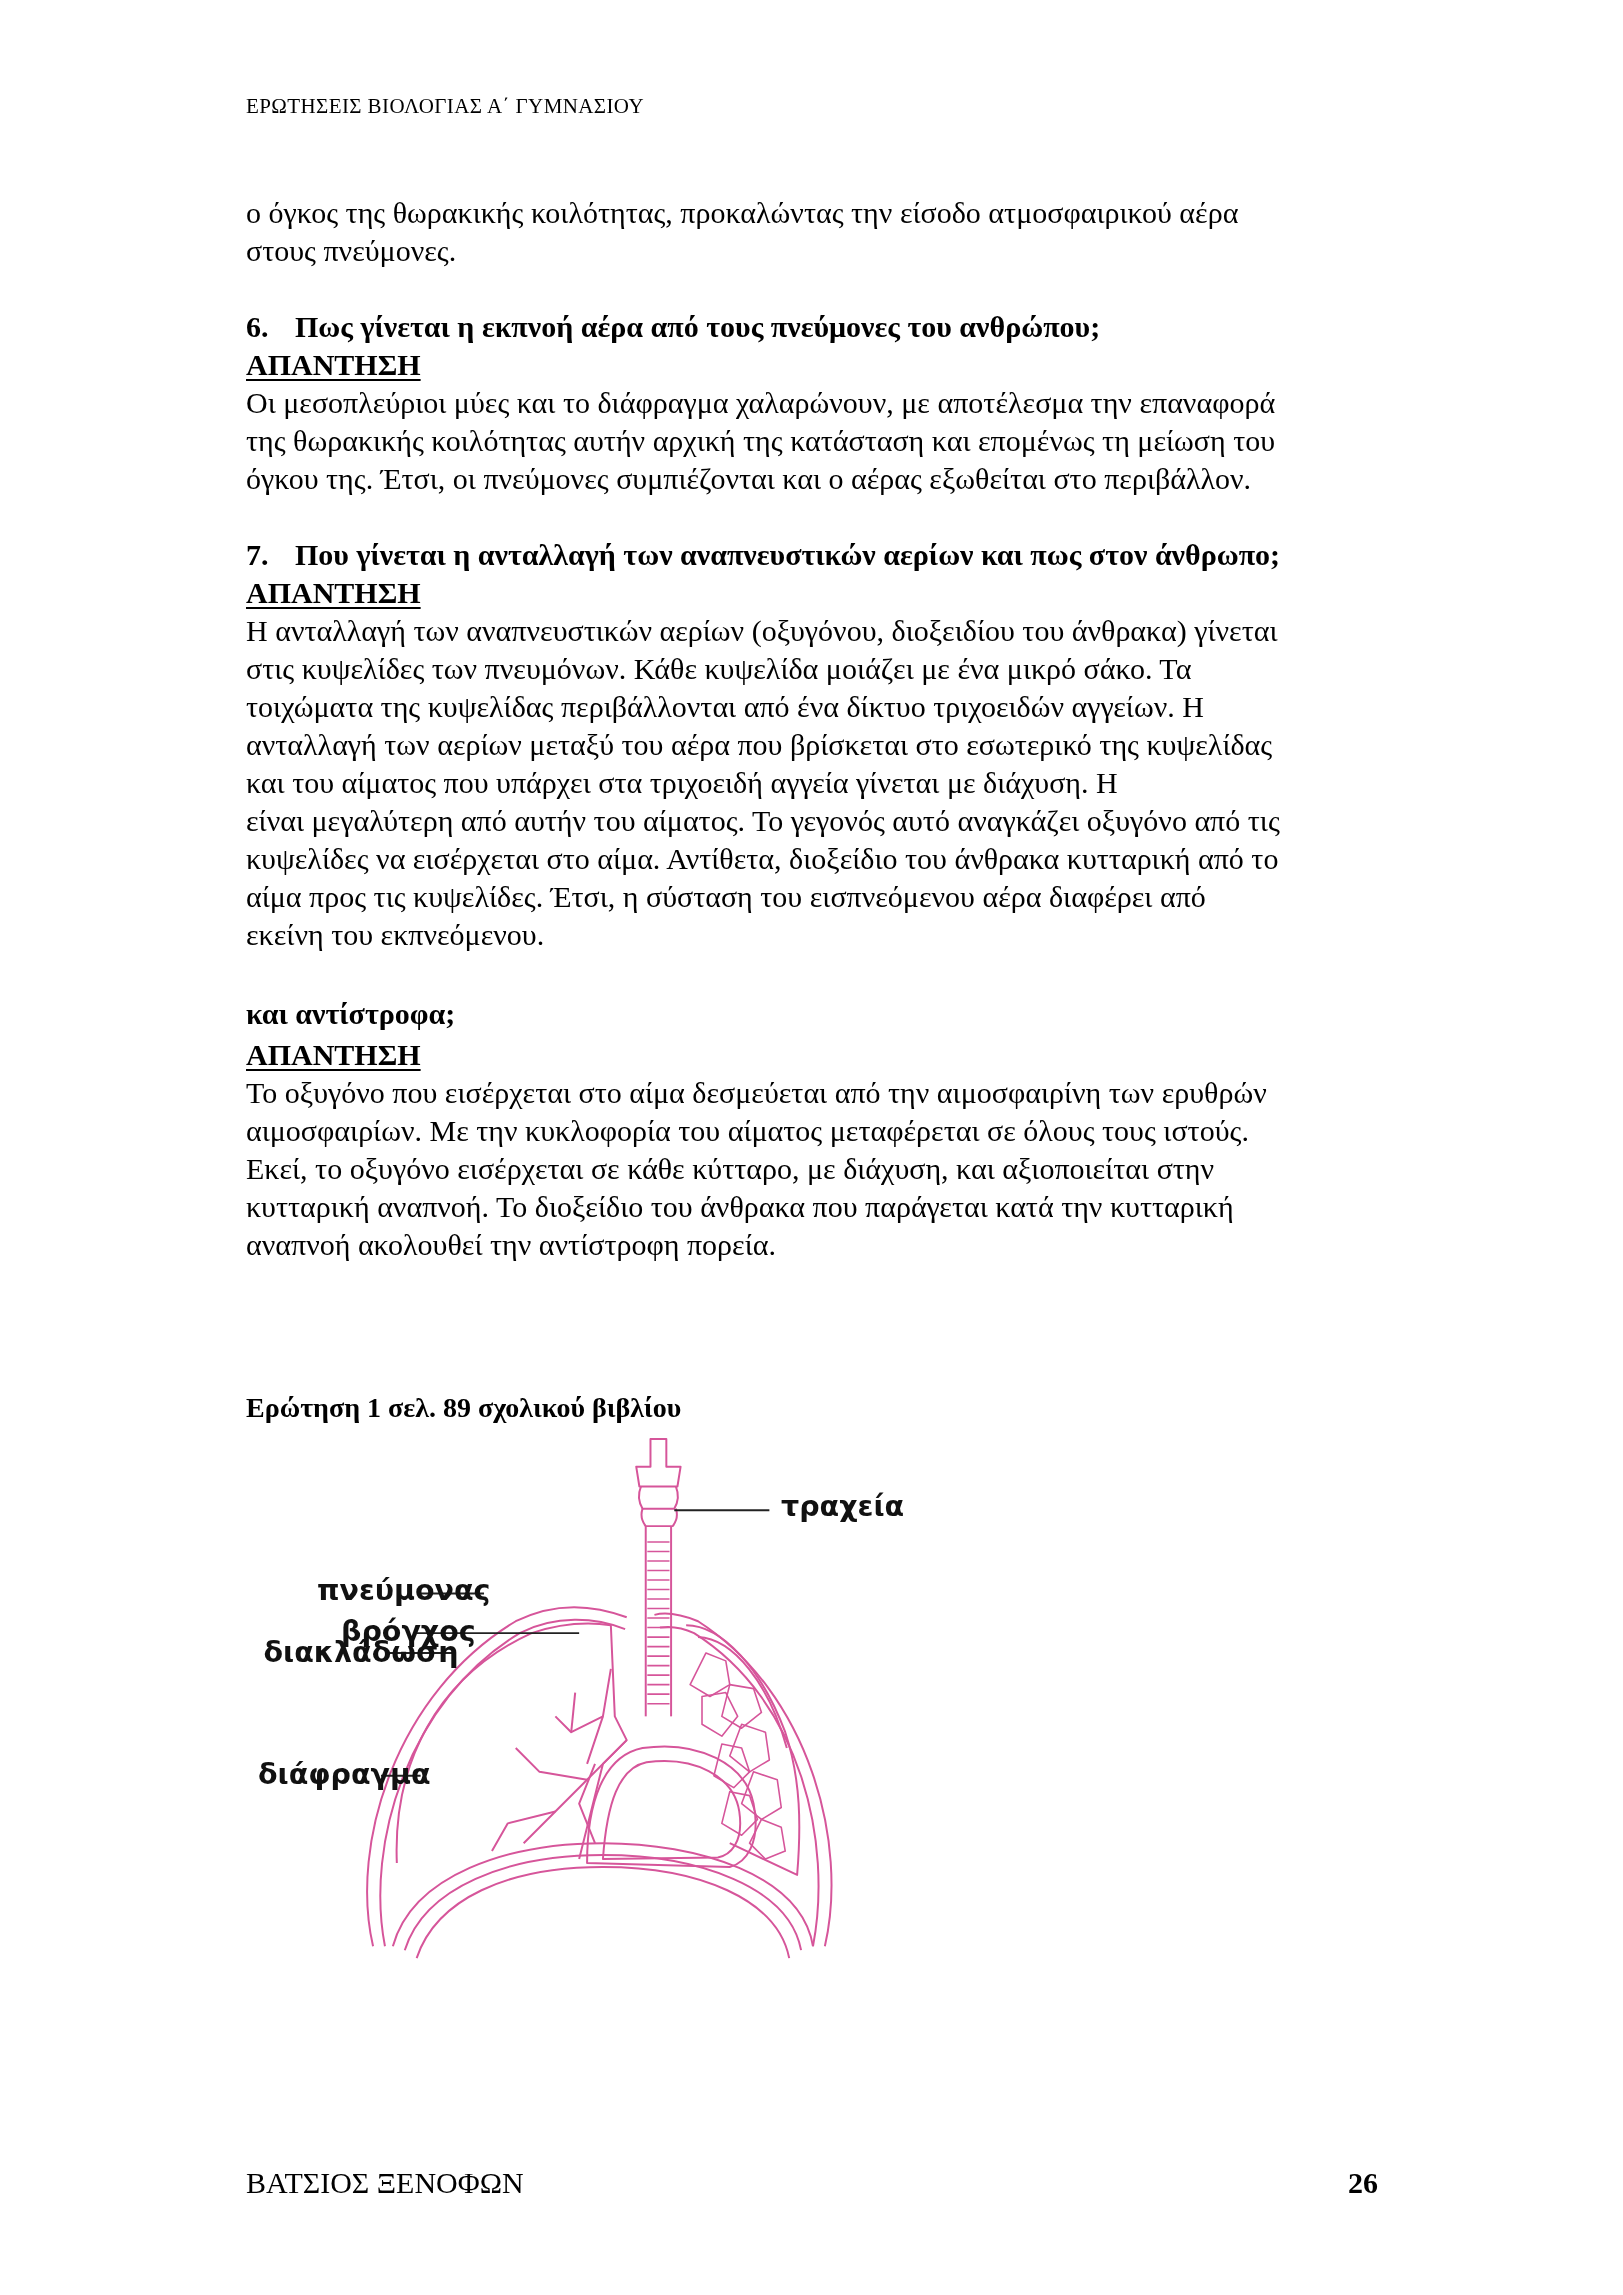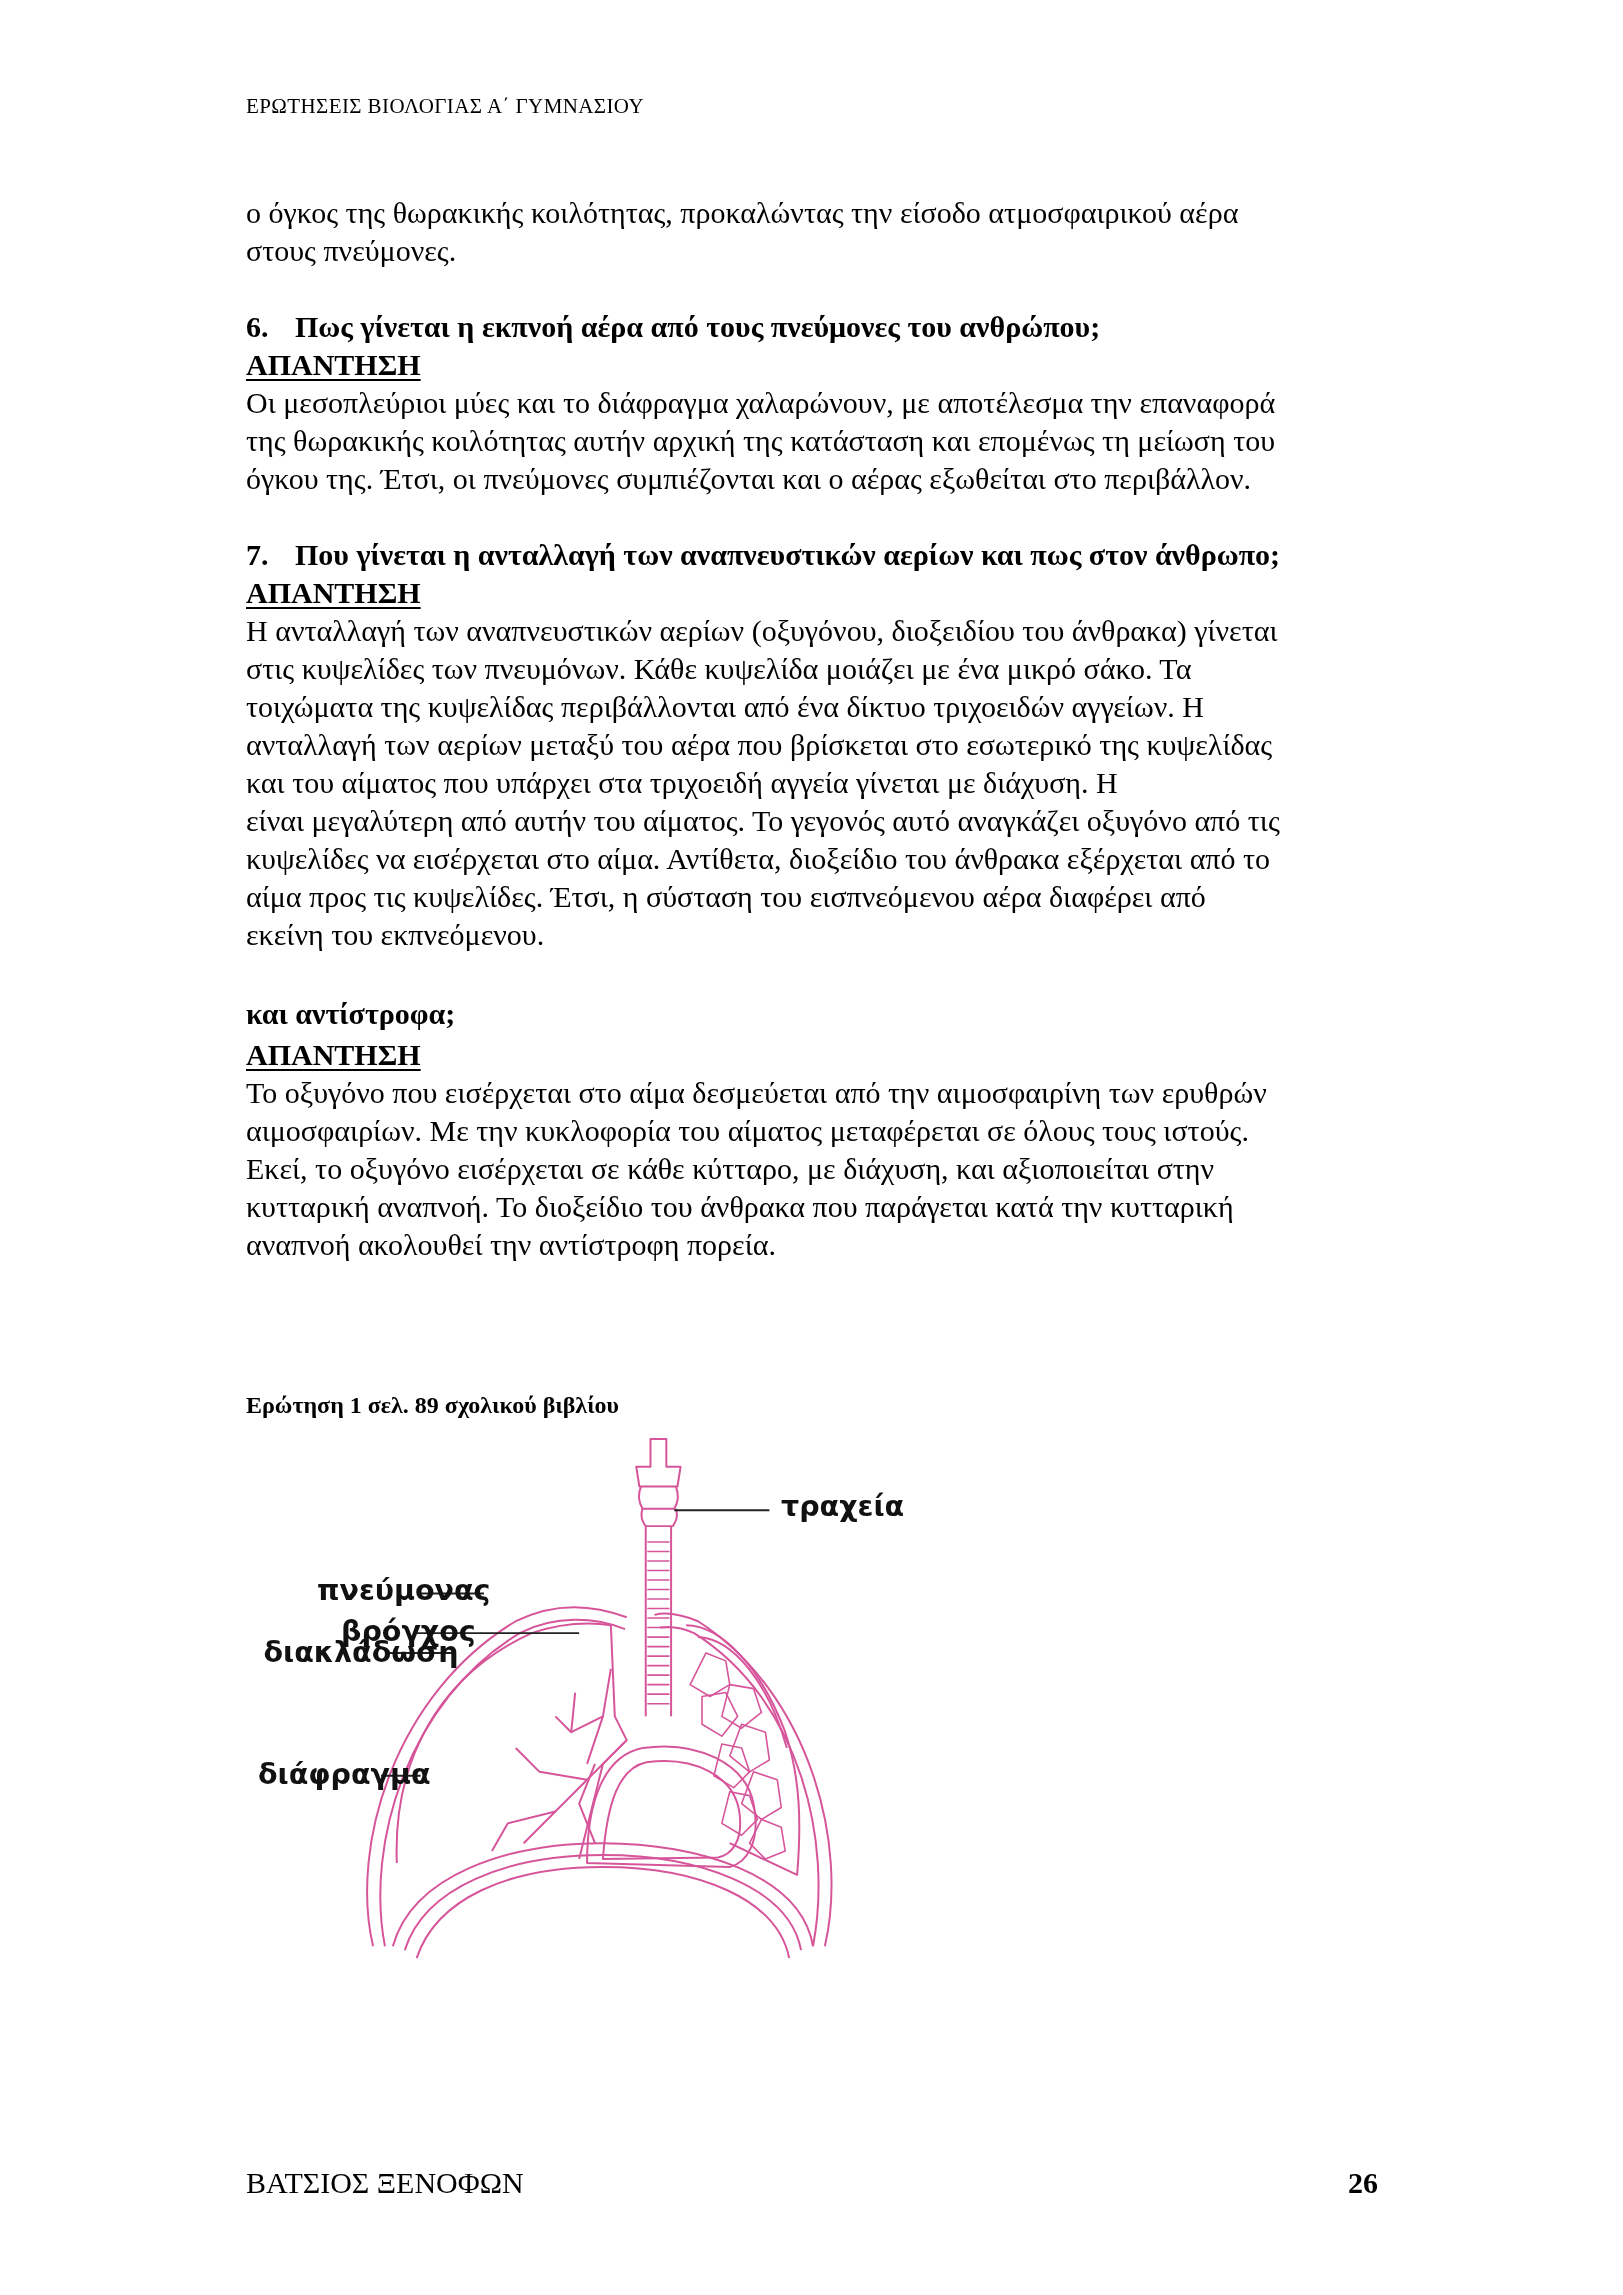--- a/index.html
+++ b/index.html
@@ -5,21 +5,21 @@
   html, body { margin:0; padding:0; background:#ffffff; }
   body { width:1624px; height:2295px; position:relative; overflow:hidden;
          font-family:"Liberation Serif", "DejaVu Serif", serif; color:#000; }
   .page-header { position:absolute; left:246px; top:94px; font-size:21px; letter-spacing:0.4px; }
   .content { position:absolute; left:246px; top:194px; width:1142px; font-size:30px; line-height:38px; }
   .para { margin:0; }
   .q { margin:0; font-weight:bold; }
   .q .num { display:inline-block; width:49px; }
   .ans-label { margin:0; font-weight:bold; text-decoration:underline; text-decoration-thickness:2.4px; text-underline-offset:4px; }
   .block { margin-top:38px; }
-  .subhead { position:absolute; left:246px; top:1392px; font-size:24px; font-weight:bold; }
+  .subhead { position:absolute; left:246px; top:1392px; font-size:28px; font-weight:bold; }
   .diagram { position:absolute; left:254px; top:1431px; width:682px; height:539px; }
   .diagram .lbl { position:absolute; font-family:"DejaVu Sans","Liberation Sans",sans-serif; font-weight:bold; font-size:28.5px; color:#111; }
   .page-footer-left { position:absolute; left:246px; top:2166px; font-size:30px; }
   .page-footer-right { position:absolute; left:1348px; top:2166px; font-size:30px; font-weight:bold; }
 </style>
 </head>
 <body>
 
 <div class="page-header">ΕΡΩΤΗΣΕΙΣ ΒΙΟΛΟΓΙΑΣ Α΄ ΓΥΜΝΑΣΙΟΥ</div>
 
@@ -37,21 +37,21 @@
 
   <div class="block">
     <p class="q"><span class="num">7.</span><span>Που γίνεται η ανταλλαγή των αναπνευστικών αερίων και πως στον άνθρωπο;</span></p>
     <p class="ans-label">ΑΠΑΝΤΗΣΗ</p>
     <p class="para">Η ανταλλαγή των αναπνευστικών αερίων (οξυγόνου, διοξειδίου του άνθρακα) γίνεται</p>
     <p class="para">στις κυψελίδες των πνευμόνων. Κάθε κυψελίδα μοιάζει με ένα μικρό σάκο. Τα</p>
     <p class="para">τοιχώματα της κυψελίδας περιβάλλονται από ένα δίκτυο τριχοειδών αγγείων. Η</p>
     <p class="para">ανταλλαγή των αερίων μεταξύ του αέρα που βρίσκεται στο εσωτερικό της κυψελίδας</p>
     <p class="para">και του αίματος που υπάρχει στα τριχοειδή αγγεία γίνεται με διάχυση. Η</p>
     <p class="para">είναι μεγαλύτερη από αυτήν του αίματος. Το γεγονός αυτό αναγκάζει οξυγόνο από τις</p>
-    <p class="para">κυψελίδες να εισέρχεται στο αίμα. Αντίθετα, διοξείδιο του άνθρακα εξέρχεται από το</p>
+    <p class="para">κυψελίδες να εισέρχεται στο αίμα. Αντίθετα, διοξείδιο του άνθρακα κυτταρική από το</p>
     <p class="para">αίμα προς τις κυψελίδες. Έτσι, η σύσταση του εισπνεόμενου αέρα διαφέρει από</p>
     <p class="para">εκείνη του εκπνεόμενου.</p>
   </div>
 
   <div class="block">
     <p class="q" style="line-height:44px">και αντίστροφα;</p>
     <p class="ans-label">ΑΠΑΝΤΗΣΗ</p>
     <p class="para">Το οξυγόνο που εισέρχεται στο αίμα δεσμεύεται από την αιμοσφαιρίνη των ερυθρών</p>
     <p class="para">αιμοσφαιρίων. Με την κυκλοφορία του αίματος μεταφέρεται σε όλους τους ιστούς.</p>
     <p class="para">Εκεί, το οξυγόνο εισέρχεται σε κάθε κύτταρο, με διάχυση, και αξιοποιείται στην</p>

